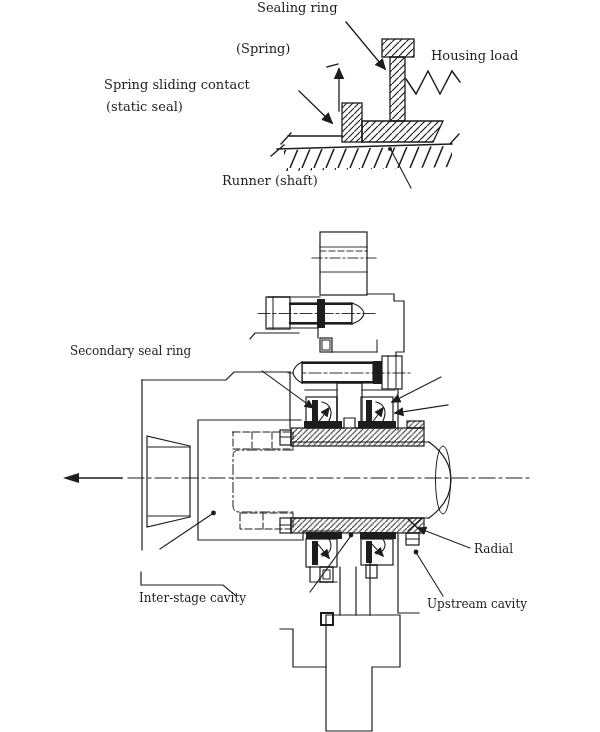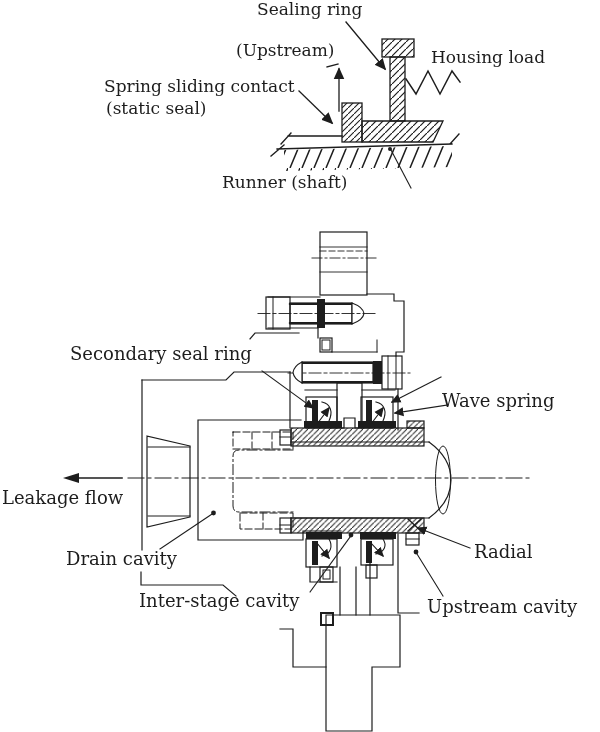--- a/index.html
+++ b/index.html
@@ -1,22 +1,22 @@
 <!DOCTYPE html>
 <html><head>
 <meta charset="utf-8">
 <style>
   html,body{margin:0;padding:0;background:#ffffff;}
   #page{position:relative;width:600px;height:732px;background:#ffffff;overflow:hidden;
         font-family:"DejaVu Serif","Liberation Serif",serif;color:#1d1d1d;}
   svg{position:absolute;left:0;top:0;}
   .lbl{position:absolute;white-space:nowrap;color:#1d1d1d;line-height:1.05;
        font-family:"DejaVu Serif","Liberation Serif",serif;}
-  .f-top{font-size:17px;}
-  .f-bot{font-size:18px;}
+  .f-top{font-size:13px;}
+  .f-bot{font-size:12px;}
 </style>
 </head>
 <body>
 
 <div id="page">
 
 <svg width="600" height="732" viewBox="0 0 600 732">
   <defs>
     <marker id="arr" viewBox="0 0 10 10" refX="8.5" refY="5" markerWidth="9" markerHeight="9" orient="auto-start-reverse">
       <path d="M0,0.5 L10,5 L0,9.5 Z" fill="#1d1d1d"></path>
@@ -212,27 +212,24 @@
         <path d="M310,592 L350,537"></path>
         <circle cx="351" cy="535" r="2.4" fill="#1d1d1d" stroke="none"></circle>
         <path d="M443,596 L417,554"></path>
         <circle cx="416" cy="552" r="2.4" fill="#1d1d1d" stroke="none"></circle>
       </g>
     </g>
   </g>
 </svg>
 
 <div class="lbl f-top" style="left:257px;top:1px">Sealing ring</div>
-<div class="lbl f-top" style="left:236px;top:42px">(Upstream)</div>
+<div class="lbl f-top" style="left:236px;top:42px">(Spring)</div>
 <div class="lbl f-top" style="left:431px;top:49px">Housing load</div>
 <div class="lbl f-top" style="left:104px;top:78px">Spring sliding contact</div>
 <div class="lbl f-top" style="left:106px;top:100px">(static seal)</div>
 <div class="lbl f-top" style="left:222px;top:174px">Runner (shaft)</div>
 
 <div class="lbl f-bot" style="left:70px;top:345px">Secondary seal ring</div>
-<div class="lbl f-bot" style="left:442px;top:392px">Wave spring</div>
-<div class="lbl f-bot" style="left:2px;top:489px">Leakage flow</div>
-<div class="lbl f-bot" style="left:66px;top:550px">Drain cavity</div>
 <div class="lbl f-bot" style="left:427px;top:598px">Upstream cavity</div>
 <div class="lbl f-bot" style="left:139px;top:592px">Inter-stage cavity</div>
 <div class="lbl f-bot" style="left:474px;top:543px">Radial</div>
 
 </div>
 
 </body></html>

